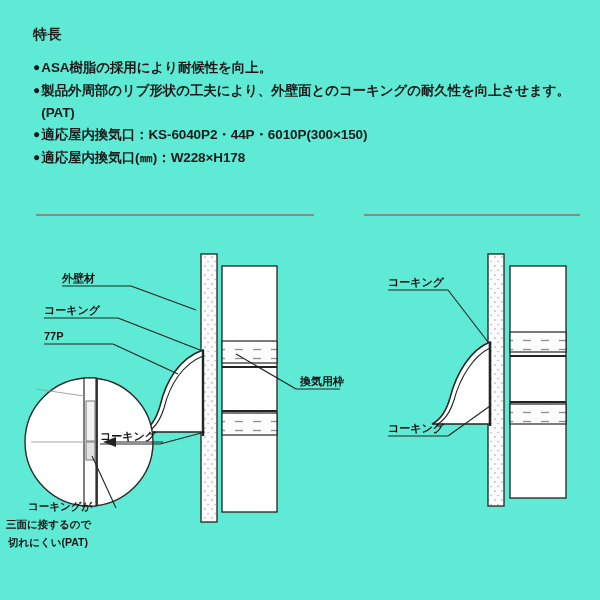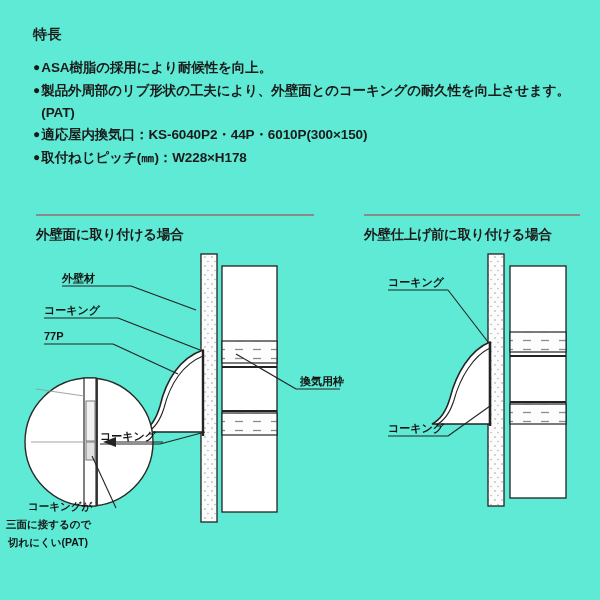--- a/index.html
+++ b/index.html
@@ -124,33 +124,31 @@
       <li class="feat-item">
         <span class="feat-bullet">●</span>
         <span class="feat-text">製品外周部のリブ形状の工夫により、外壁面とのコーキングの耐久性を向上させます。(PAT)</span>
       </li>
       <li class="feat-item">
         <span class="feat-bullet">●</span>
         <span class="feat-text">適応屋内換気口：KS-6040P2・44P・6010P(300×150)</span>
       </li>
       <li class="feat-item">
         <span class="feat-bullet">●</span>
-        <span class="feat-text">取付ねじピッチ(㎜)：W228×H178</span>
+        <span class="feat-text">適応屋内換気口(㎜)：W228×H178</span>
       </li>
     </ul>
   </section>
 
   <div class="panel" id="panel-left">
     <div class="panel-rule"></div>
-    <div class="panel-heading">外壁面に取り付ける場合</div>
   </div>
 
   <div class="panel" id="panel-right">
     <div class="panel-rule"></div>
-    <div class="panel-heading">外壁仕上げ前に取り付ける場合</div>
   </div>
 
   <div class="diagram" id="diagram-left">
     <svg width="340" height="330" viewBox="0 0 340 330" xmlns="http://www.w3.org/2000/svg">
       <defs>
         <pattern id="dotwall" width="7" height="9" patternUnits="userSpaceOnUse">
           <rect width="7" height="9" fill="#fcfcfc"></rect>
           <circle cx="2" cy="2" r="0.8" fill="#9a9a9a"></circle>
           <circle cx="5" cy="6.5" r="0.8" fill="#b5b5b5"></circle>
         </pattern>

